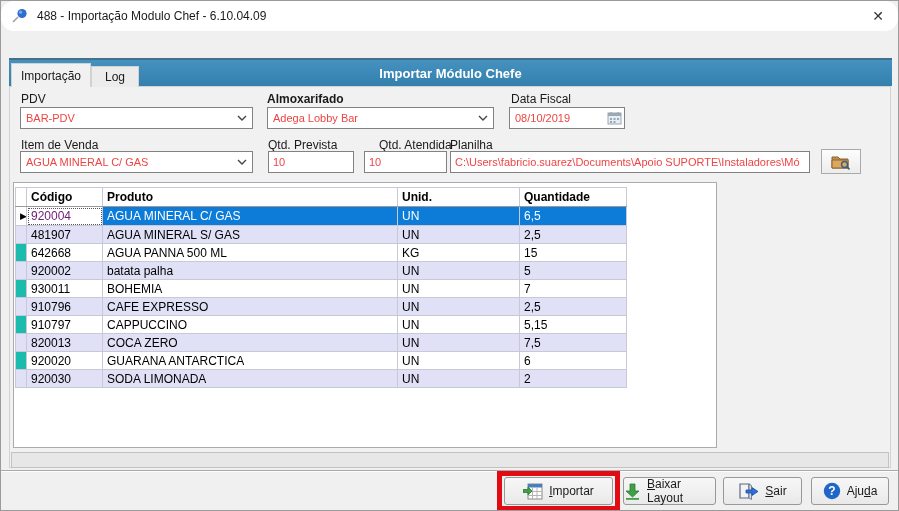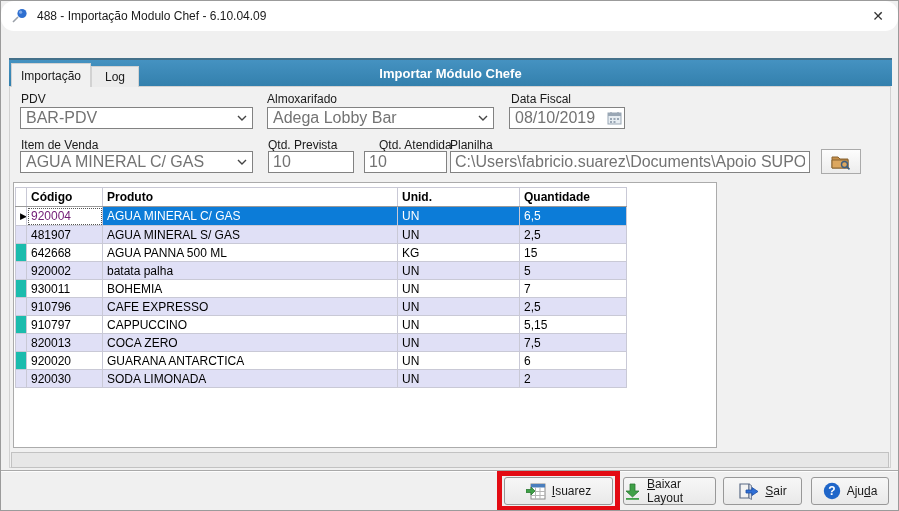--- a/index.html
+++ b/index.html
@@ -46,21 +46,21 @@
   }
   .tab.inactive {
     left:90px; top:65px; width:48px; height:21px;
     background:#ececec; border:1px solid #d2d2d2; border-bottom:none; z-index:2;
   }
 
   
   .f-label { position:absolute; font-size:12px; color:#1a1a1a; white-space:nowrap; }
   .field {
     position:absolute; height:22px; background:#fff; border:1px solid #828282;
-    font-size:16px; color:#737373; display:flex; align-items:center;
+    font-size:11px; color:#ef4444; display:flex; align-items:center;
     padding-left:5px; overflow:hidden; white-space:nowrap;
   }
   .field .val { flex:1 1 auto; overflow:hidden; }
   .field .chev { flex:0 0 auto; width:20px; display:flex; justify-content:center; }
   input.field { display:block; padding:0 4px; line-height:20px; }
   .browse-btn {
     position:absolute; left:820px; top:148px; width:40px; height:25px;
     background:linear-gradient(#fdfdfd,#ececec); border:1px solid #aaa;
     display:flex; align-items:center; justify-content:center;
   }
@@ -131,21 +131,21 @@
   <div class="header-bar">
     <span class="header-title">Importar Módulo Chefe</span>
   </div>
 
   <div class="tab active">Importação</div>
   <div class="tab inactive">Log</div>
 
   <div class="tab-page"></div>
 
   <div class="f-label" style="left:20px; top:91px;">PDV</div>
-  <div class="f-label" style="left:266px; top:91px;">Almoxarifado</div>
+  <div class="f-label" style="left:266px; top:91px;font-weight:bold;">Almoxarifado</div>
   <div class="f-label" style="left:510px; top:91px;">Data Fiscal</div>
   <div class="f-label" style="left:20px; top:137px;">Item de Venda</div>
   <div class="f-label" style="left:267px; top:137px;">Qtd. Prevista</div>
   <div class="f-label" style="left:378px; top:137px;">Qtd. Atendida</div>
   <div class="f-label" style="left:449px; top:137px;">Planilha</div>
 
   <div class="field" style="left:19px; top:106px; width:233px;">
     <span class="val">BAR-PDV</span>
     <span class="chev">
       <svg class="ico" width="10" height="6" viewBox="0 0 10 6">
@@ -306,21 +306,21 @@
     <div class="btn" style="left:503px; width:109px;">
       <svg class="ico" width="20" height="17" viewBox="0 0 20 17">
         <rect x="5" y="1" width="14" height="15" fill="#fff" stroke="#8a8a8a"></rect>
         <rect x="5" y="1" width="14" height="3.5" fill="#4a7ebd"></rect>
         <line x1="5" y1="8.5" x2="19" y2="8.5" stroke="#b5b5b5"></line>
         <line x1="5" y1="12.5" x2="19" y2="12.5" stroke="#b5b5b5"></line>
         <line x1="9.5" y1="4.5" x2="9.5" y2="16" stroke="#b5b5b5"></line>
         <line x1="14" y1="4.5" x2="14" y2="16" stroke="#b5b5b5"></line>
         <path d="M0 6.5 L5 6.5 L5 4 L9 8 L5 12 L5 9.5 L0 9.5 Z" fill="#3fa047" stroke="#2c7a33" stroke-width="0.8"></path>
       </svg>
-      <span><span class="pre"></span><span class="key">I</span><span class="post">suarez</span></span>
+      <span><span class="pre"></span><span class="key">I</span><span class="post">mportar</span></span>
     </div>
     <div class="btn" style="left:622px; width:93px;">
       <svg class="ico" width="17" height="17" viewBox="0 0 17 17">
         <path d="M6 1 L11 1 L11 8 L15 8 L8.5 14 L2 8 L6 8 Z" fill="#3fa047" stroke="#2c7a33" stroke-width="0.8"></path>
         <rect x="2" y="15" width="13" height="1.8" fill="#3fa047"></rect>
       </svg>
       <span><span class="pre"></span><span class="key">B</span><span class="post">aixar Layout</span></span>
     </div>
     <div class="btn" style="left:722px; width:79px;">
       <svg class="ico" width="21" height="18" viewBox="0 0 21 18">

